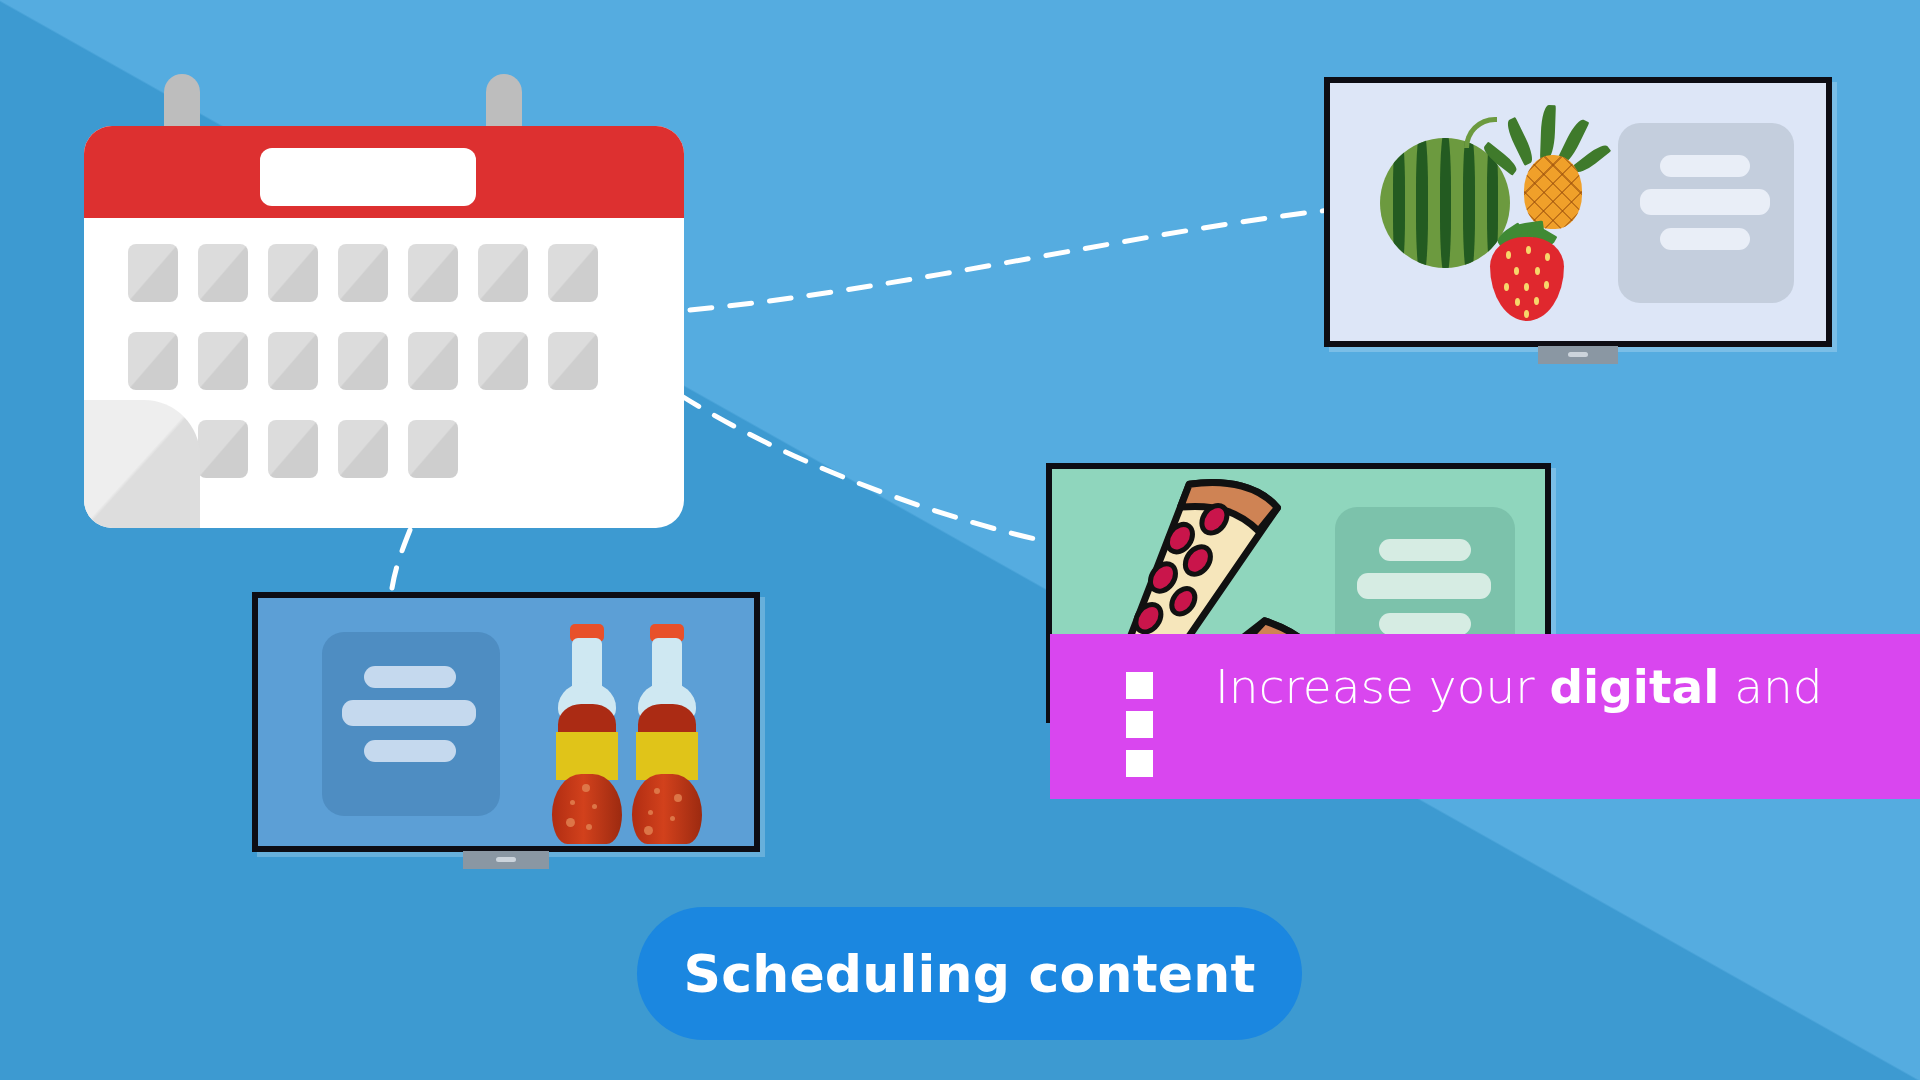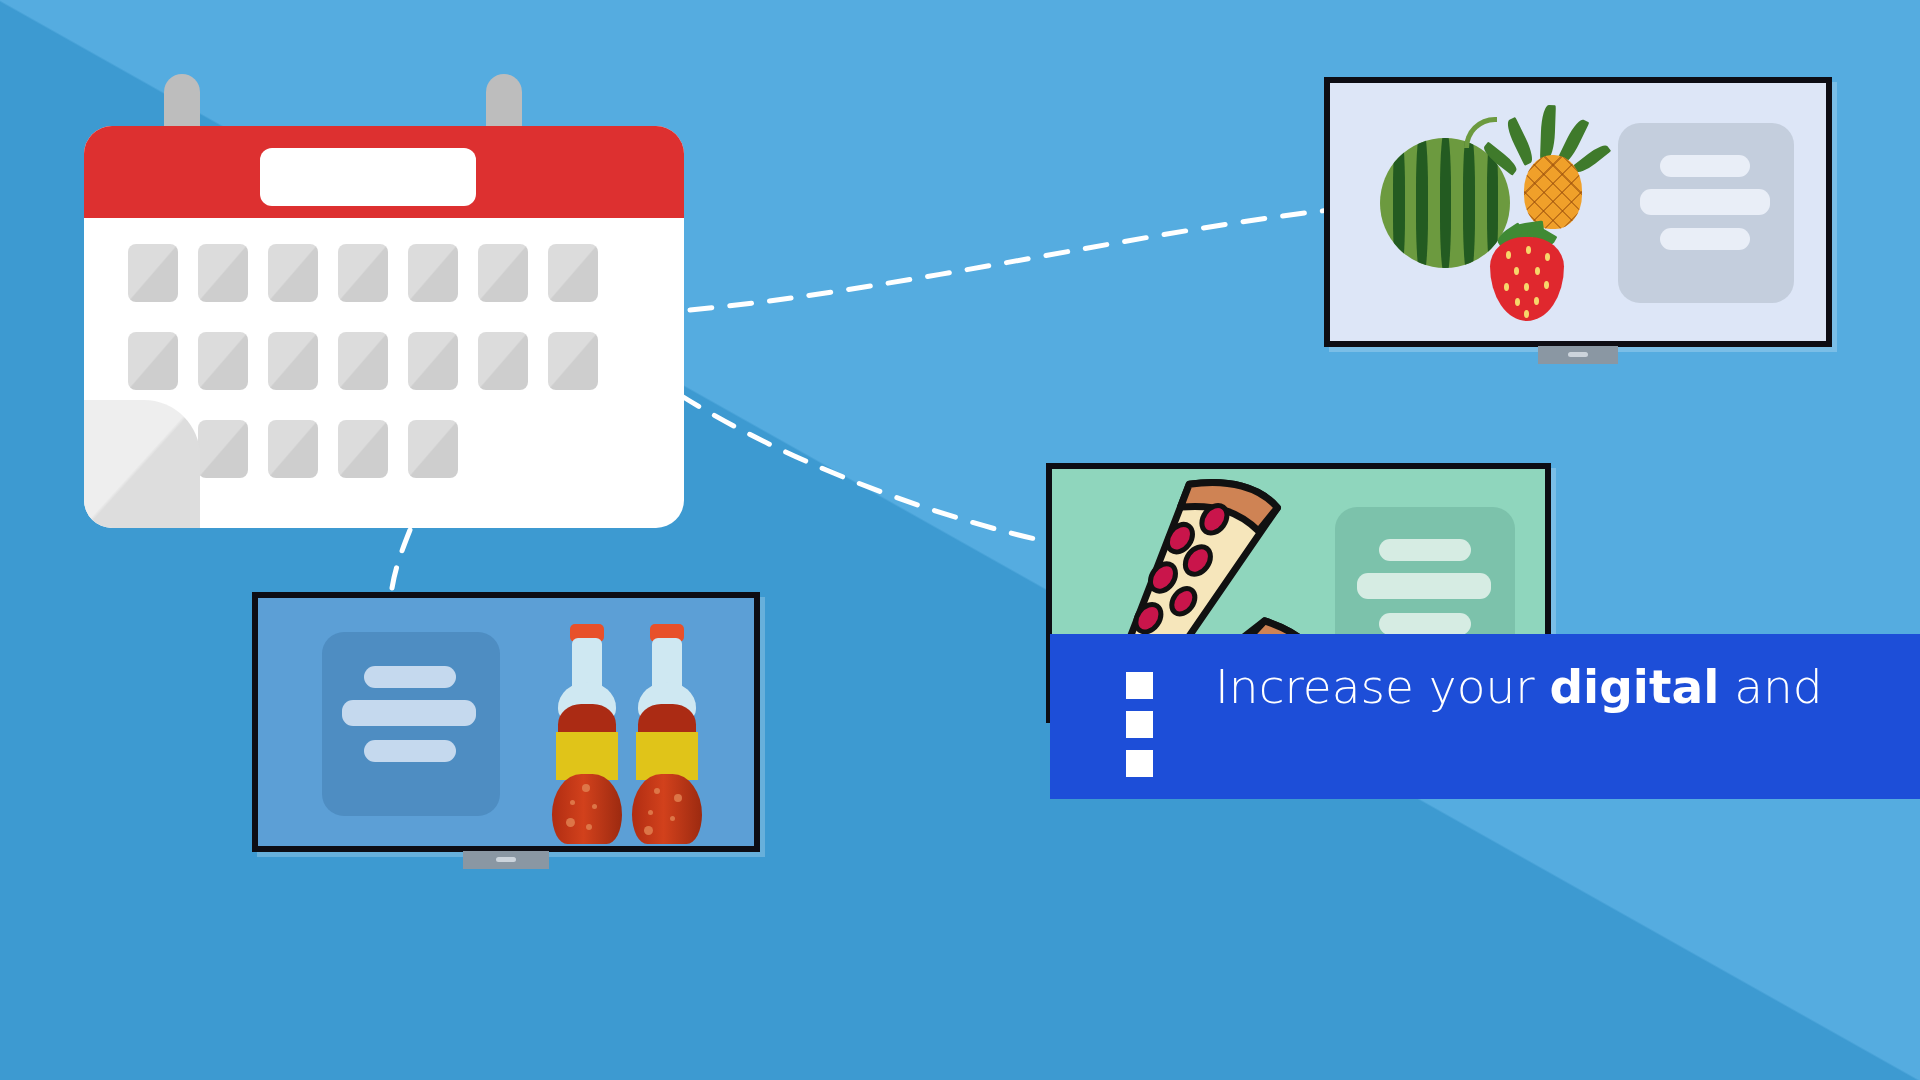--- a/index.html
+++ b/index.html
@@ -94,21 +94,21 @@
     background:linear-gradient(to right,#b02d12,#d2411c 45%,#9c2a10);
     border-radius:42% 42% 22% 22%/58% 58% 42% 42%;}
   .bt-dot{position:absolute;background:#e08050;border-radius:50%;opacity:.85;}
 
   
   #connectors{position:absolute;inset:0;pointer-events:none;}
 
   
   #caption{
     position:absolute;left:1050px;top:634px;width:870px;height:165px;
-    background:#1d4ed8;
+    background:#d946ef;
   }
   .cap-marks{position:absolute;left:76px;top:38px;}
   .cap-mark{width:27px;height:27px;background:#ffffff;margin-bottom:12px;}
   .cap-text{
     position:absolute;left:165px;top:24px;width:690px;
     color:#ffffff;font-size:47px;line-height:1.22;
     font-family:"DejaVu Sans", sans-serif;
     font-weight:300;
   }
   .cap-text b{font-weight:bold;}
@@ -314,14 +314,17 @@
     <div class="cap-marks">
       <div class="cap-mark"></div>
       <div class="cap-mark"></div>
       <div class="cap-mark"></div>
     </div>
     <div class="cap-text">
       <div><span>Increase your </span><b>digital</b><span> and</span></div>
     </div>
   </div>
 
+  <div id="pill">
+    <span class="pill-label">Scheduling content</span>
+  </div>
 
 </div>
 
 </body></html>

